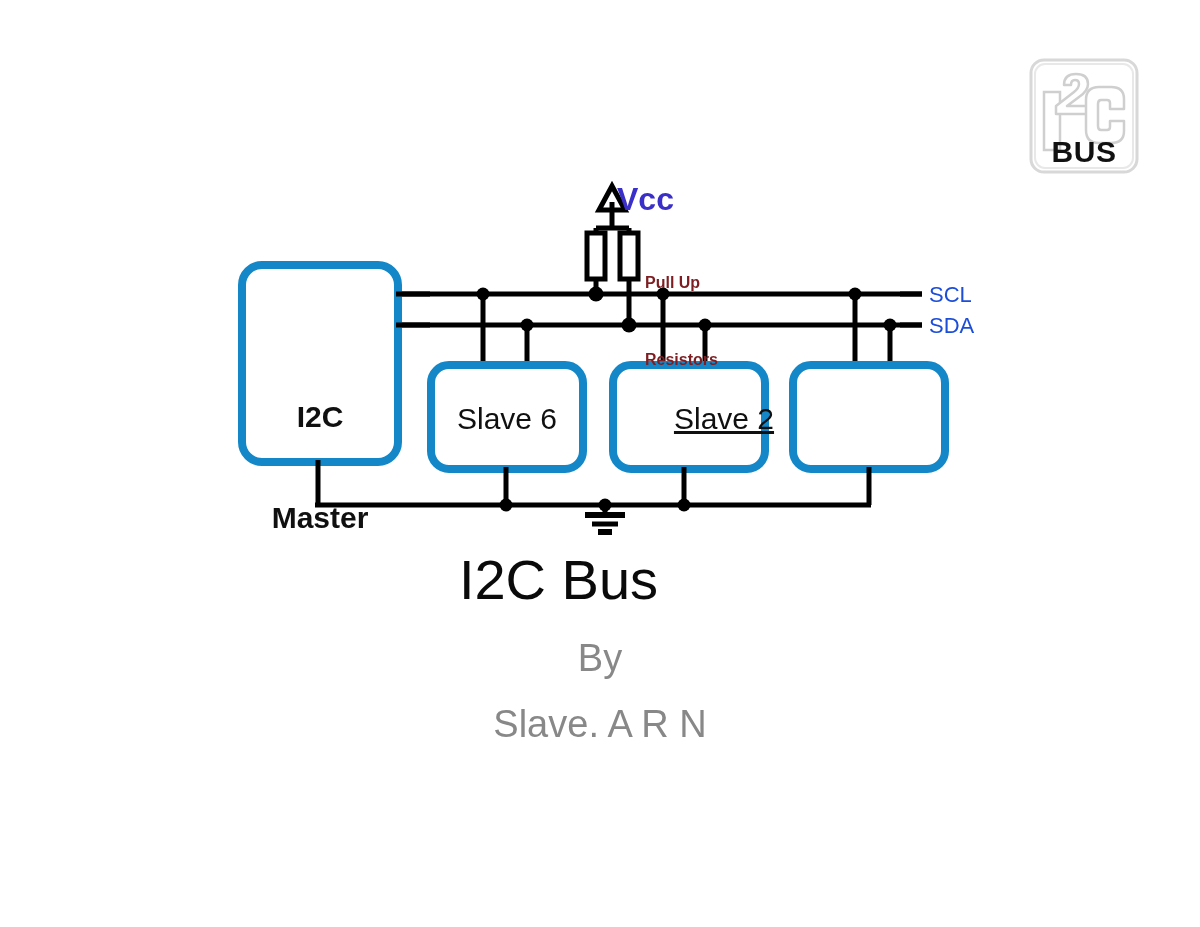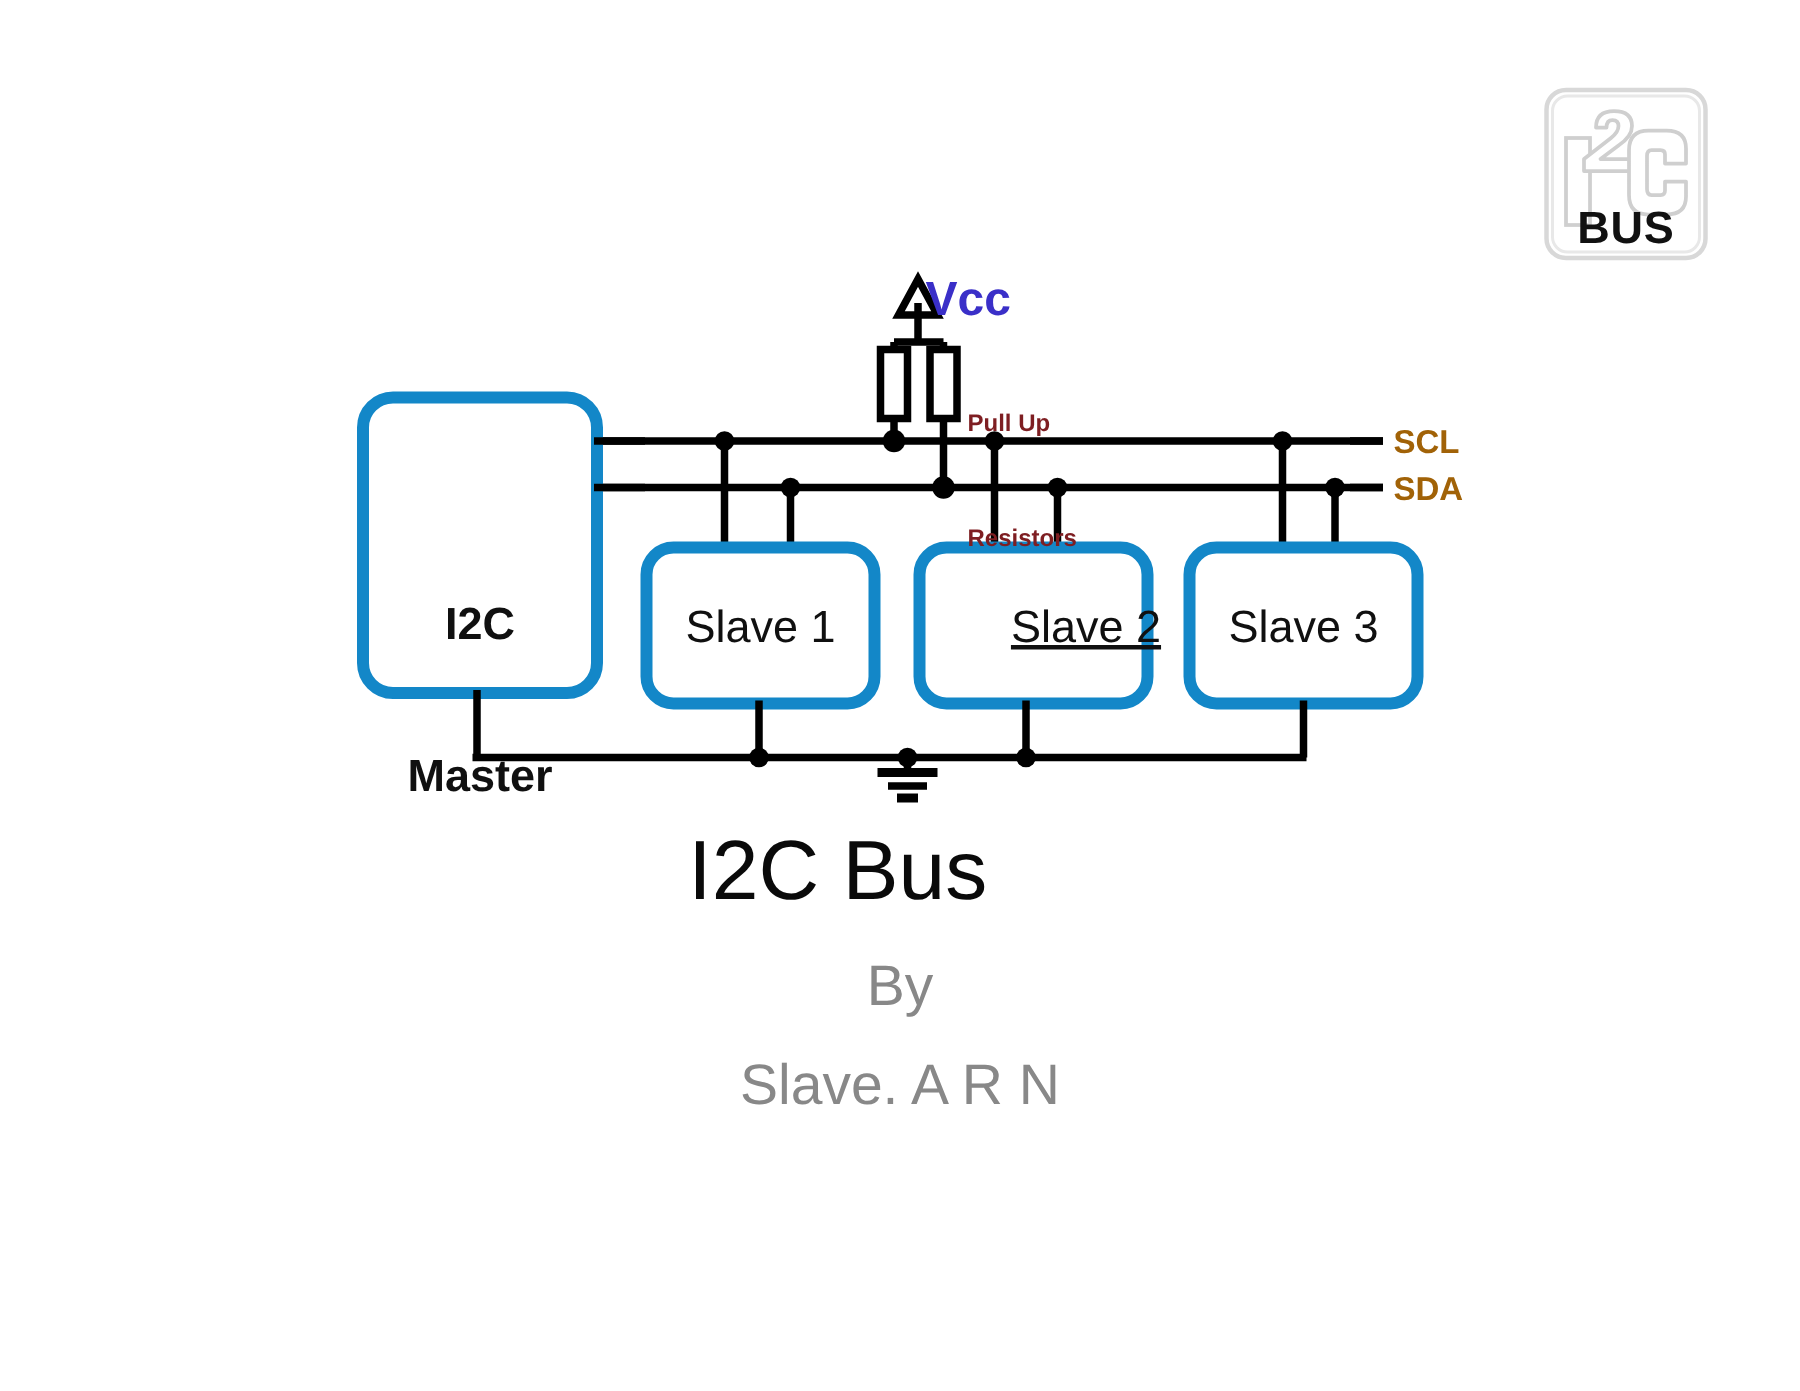--- a/index.html
+++ b/index.html
@@ -29,23 +29,23 @@
     white-space: pre;
     line-height: 1;
   }
   .blk-label {
     color: #101010;
     font-size: 30px;
     text-align: center;
     line-height: 1.12;
   }
   .bus-label {
-    color: #a16207;
+    color: #1d4ed8;
     font-size: 22px;
-    font-weight: 700;
+    font-weight: 400;
   }
   .vcc-label {
     color: #3A2FC8;
     font-size: 32px;
   }
   .pullup-label {
     color: #7E1E22;
     font-size: 16px;
     font-weight: 700;
     line-height: 1.6;
@@ -173,23 +173,22 @@
       <line x1="900" y1="325" x2="922" y2="325"></line>
     </g>
 
   </svg>
 
   <div class="txt blk-label" style="left:242px; top:333px; width:156px;font-weight:bold;">
     <div>I2C</div>
     <div>Master</div>
   </div>
 
-  <div class="txt blk-label" style="left:431px; top:402px; width:152px;">Slave 1</div>
+  <div class="txt blk-label" style="left:431px; top:402px; width:152px;">Slave 6</div>
   <div class="txt blk-label" style="left:648px; top:402px; width:152px;text-decoration:underline;">Slave 2</div>
-  <div class="txt blk-label" style="left:793px; top:402px; width:152px;">Slave 3</div>
 
   <div class="txt bus-label" style="left:929px; top:284px;">SCL</div>
   <div class="txt bus-label" style="left:929px; top:315px;">SDA</div>
 
   <div class="txt vcc-label" style="left:617px; top:183px;font-weight:bold;">Vcc</div>
 
   <div class="txt pullup-label" style="left:645px; top:219px;">
     <div>Pull Up</div>
     <div>Resistors</div>
   </div>

